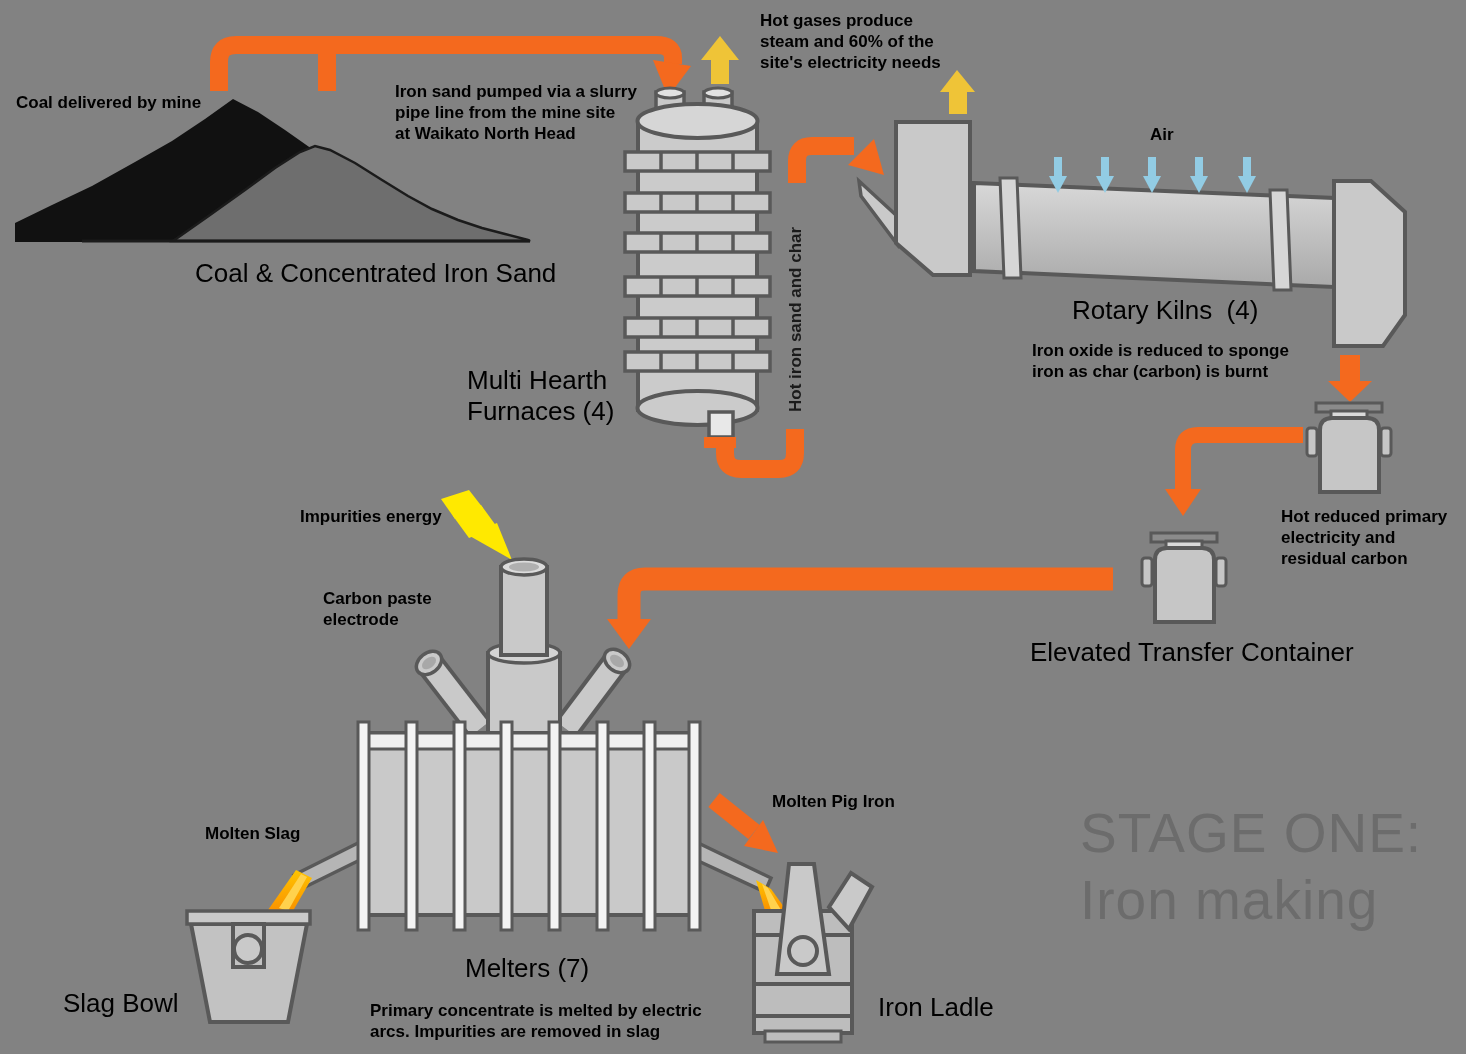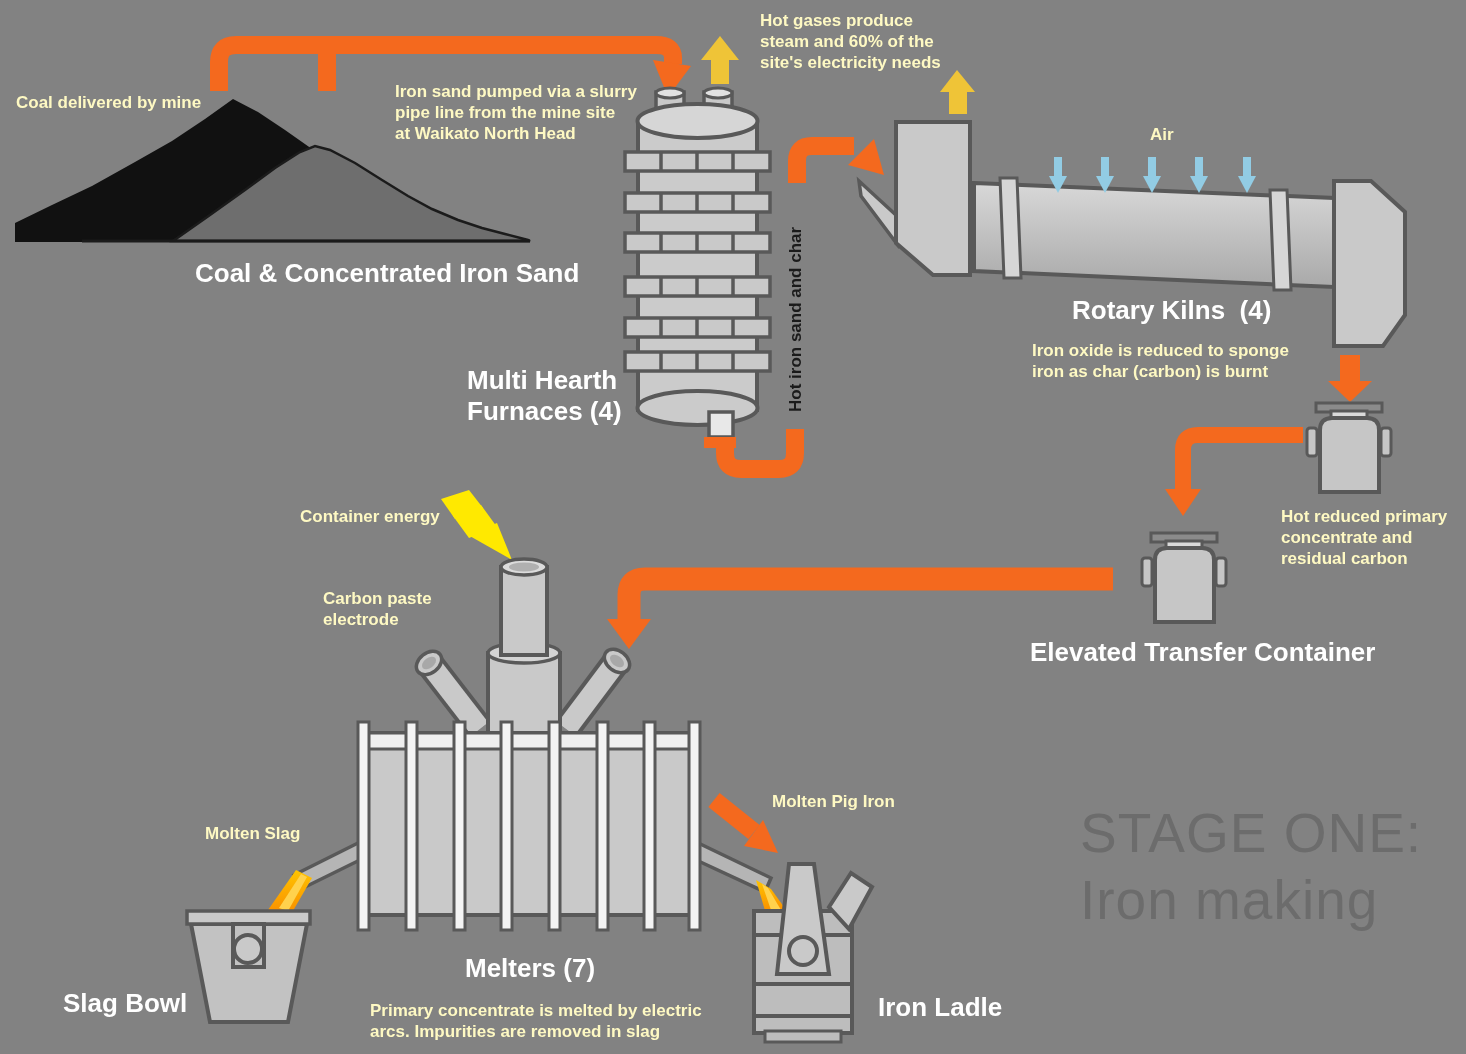--- a/index.html
+++ b/index.html
@@ -5,22 +5,22 @@
   html,body{margin:0;padding:0;}
   body{background:#555;}
   .canvas{
     position:relative;width:1466px;height:1054px;overflow:hidden;
     background:#828282;
     font-family:"Liberation Sans", sans-serif;
     color:#1b1b1b;
   }
   .diagram-svg{position:absolute;left:0;top:0;width:1466px;height:1054px;}
   .lbl{position:absolute;white-space:pre-wrap;line-height:21px;}
-  .note{font-size:17px;font-weight:bold;color:#fef9c3;}
-  .title{font-size:26px;font-weight:700;color:#ffffff;line-height:31px;}
+  .note{font-size:17px;font-weight:bold;color:#000000;}
+  .title{font-size:26px;font-weight:400;color:#000000;line-height:31px;}
   .v-label{
     position:absolute;left:786px;top:222px;height:190px;
     writing-mode:vertical-rl;transform:rotate(180deg);
     font-size:17px;font-weight:bold;white-space:nowrap;
   }
   .stage{
     position:absolute;left:1080px;top:800px;
     font-size:55px;line-height:67px;color:#6c6c6c;
     font-weight:400;letter-spacing:1px;white-space:pre-wrap;
   }
@@ -280,24 +280,24 @@
 steam and 60% of the
 site's electricity needs</div>
 <div class="lbl title" style="left:467px;top:365px;">Multi Hearth
 Furnaces (4)</div>
 <div class="v-label">Hot iron sand and char</div>
 <div class="lbl note" style="left:1150px;top:124px;">Air</div>
 <div class="lbl title" style="left:1060px;top:295px;margin-left:12px;">Rotary Kilns  (4)</div>
 <div class="lbl note" style="left:1032px;top:340px;">Iron oxide is reduced to sponge
 iron as char (carbon) is burnt</div>
 <div class="lbl note" style="left:1281px;top:506px;">Hot reduced primary
-concentrate and
+electricity and
 residual carbon</div>
 <div class="lbl title" style="left:1030px;top:637px;">Elevated Transfer Container</div>
-<div class="lbl note" style="left:300px;top:506px;">Container energy</div>
+<div class="lbl note" style="left:300px;top:506px;">Impurities energy</div>
 <div class="lbl note" style="left:323px;top:588px;">Carbon paste
 electrode</div>
 <div class="lbl note" style="left:205px;top:823px;">Molten Slag</div>
 <div class="lbl title" style="left:63px;top:988px;">Slag Bowl</div>
 <div class="lbl title" style="left:465px;top:953px;">Melters (7)</div>
 <div class="lbl note" style="left:370px;top:1000px;">Primary concentrate is melted by electric
 arcs. Impurities are removed in slag</div>
 <div class="lbl note" style="left:772px;top:791px;">Molten Pig Iron</div>
 <div class="lbl title" style="left:878px;top:992px;">Iron Ladle</div>
 <div class="stage"><span>STAGE ONE:</span><br><span>Iron making</span></div>

